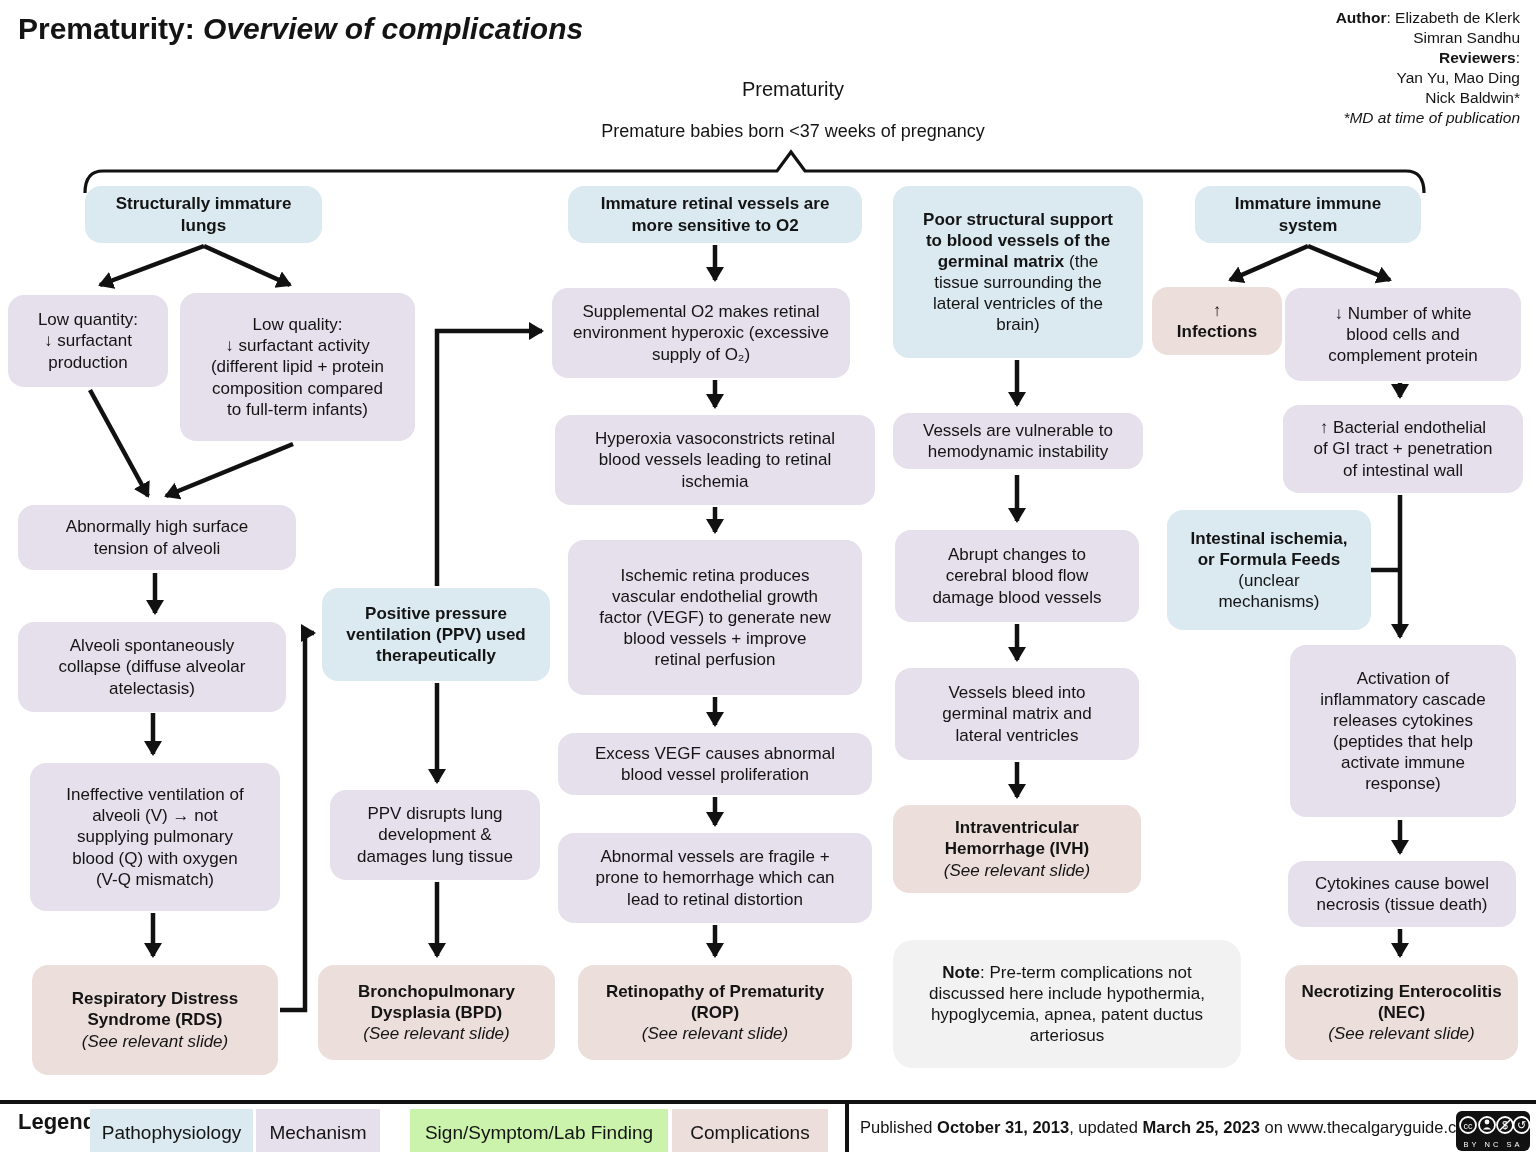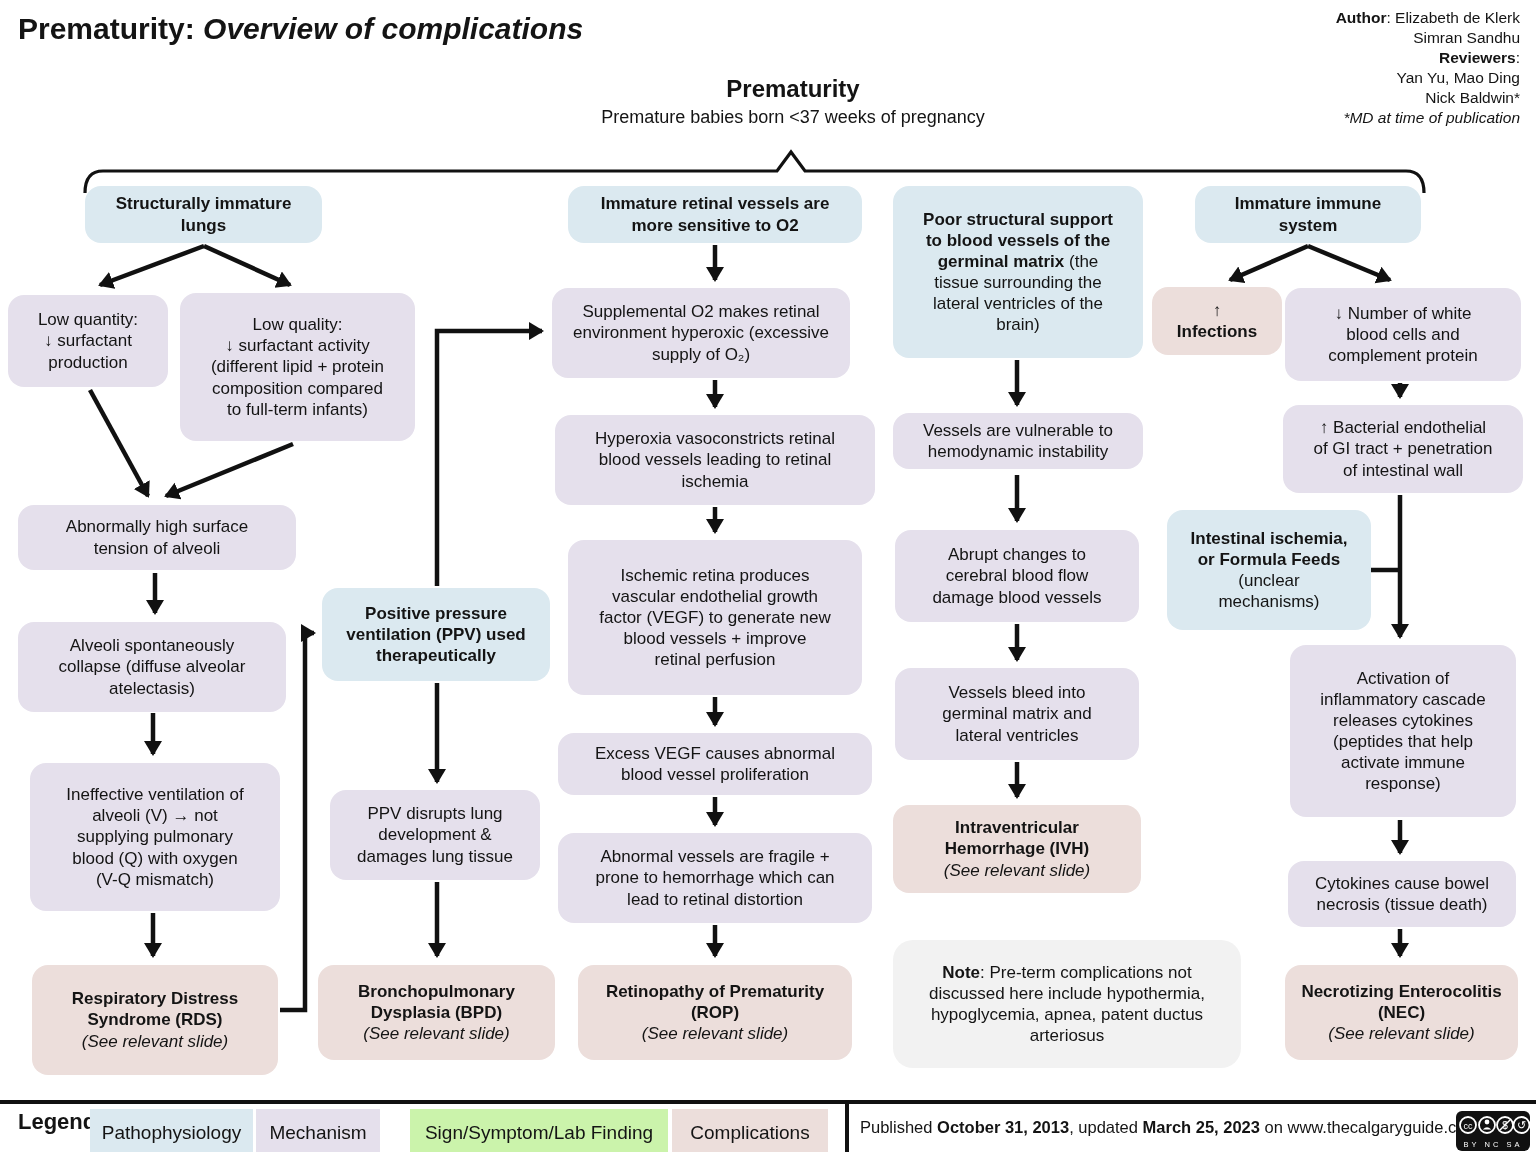--- a/index.html
+++ b/index.html
@@ -23,22 +23,22 @@
   .bold, .bd{font-weight:700;}
   .ct{font-weight:700;white-space:pre-line;}
   .cs{font-style:italic;white-space:pre-line;}
   
   .main-title{position:absolute;left:18px;top:12px;font-size:30px;font-weight:700;}
   .main-title .it{font-style:italic;}
   .credits{position:absolute;right:16px;top:8px;text-align:right;font-size:15.5px;line-height:20px;margin-left:32px;}
   .credits .bd{font-weight:700;}
   .credits .it{font-style:italic;}
   .root-heading{position:absolute;left:563px;top:74px;width:460px;text-align:center;}
-  .root-heading .h{font-size:24px;font-weight:700;line-height:30px;}
-  .root-heading .s{font-size:18px;margin-top:3px;}
+  .root-heading .h{font-size:20px;font-weight:400;line-height:30px;}
+  .root-heading .s{font-size:18px;margin-top:17px;}
   
   .legendbar{position:absolute;left:0;top:1100px;width:1536px;height:52px;border-top:4px solid #111;background:#fff;}
   .legend-label{position:absolute;left:18px;top:5px;font-size:22px;font-weight:700;}
   .chip{position:absolute;top:5px;height:47px;display:flex;align-items:center;justify-content:center;font-size:19px;}
   .chip-patho{left:90px;width:163px;background:var(--pathophysiology);}
   .chip-mech{left:256px;width:124px;background:var(--mechanism);}
   .chip-sign{left:410px;width:258px;background:var(--sign);}
   .chip-comp{left:672px;width:156px;background:var(--complication);}
   .legend-divider{position:absolute;left:845px;top:0;width:4px;height:52px;background:#111;}
   .published{position:absolute;left:860px;top:14px;font-size:16.5px;}

